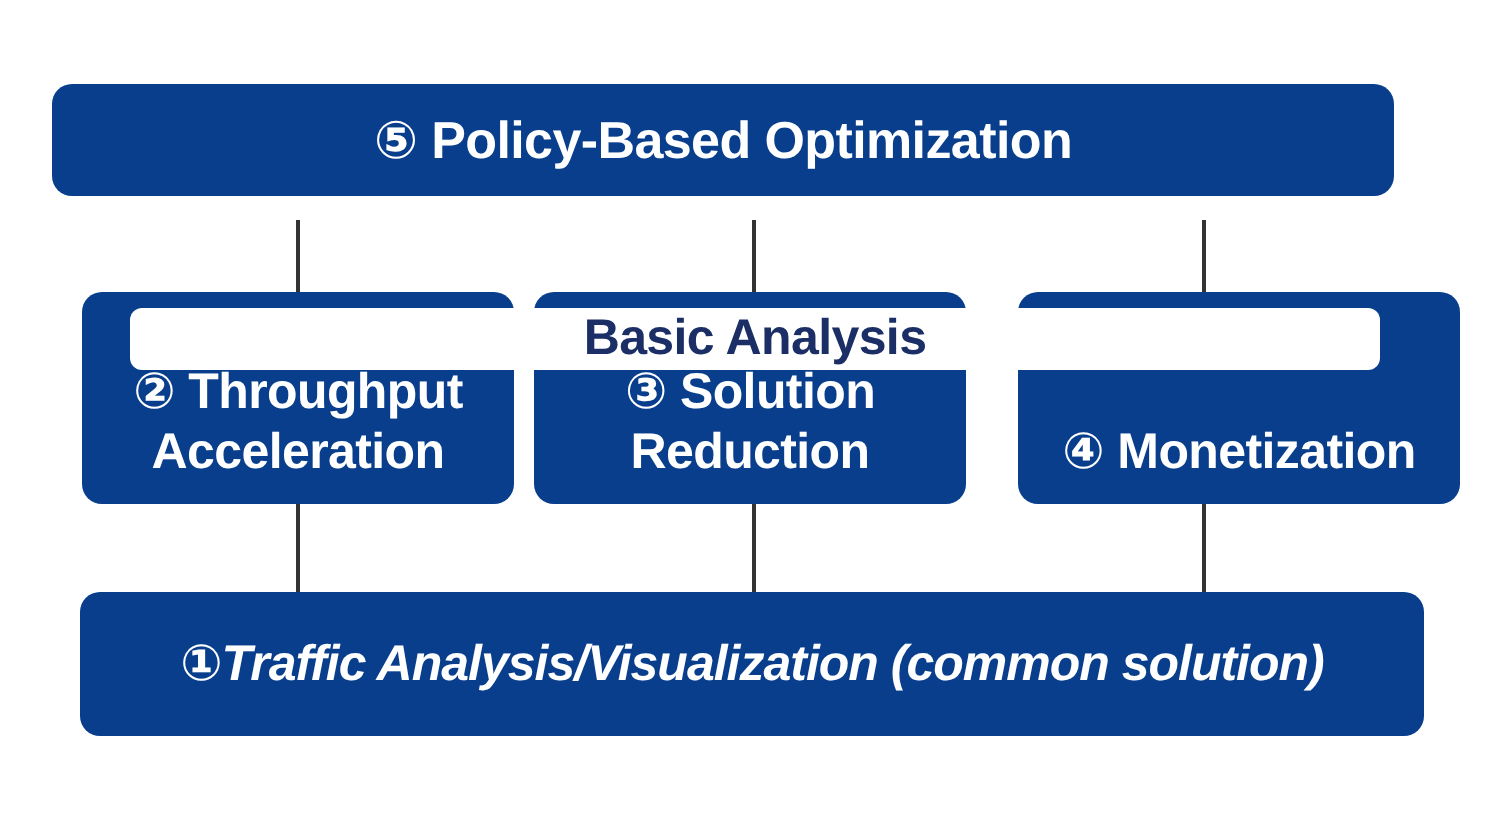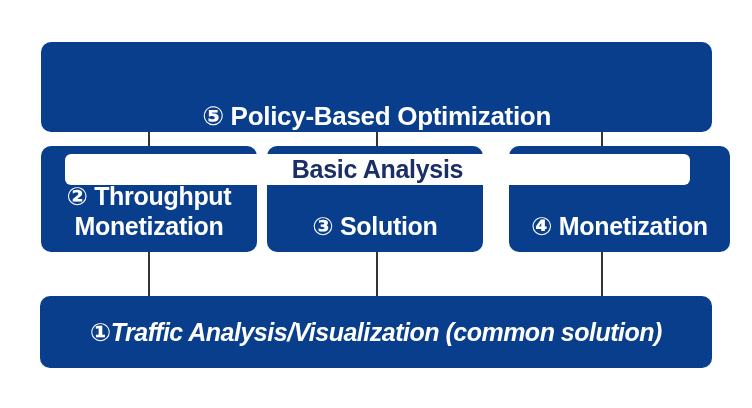--- a/index.html
+++ b/index.html
@@ -25,24 +25,24 @@
   }
   .box {
     position: absolute;
     background: var(--box-blue);
     color: var(--box-text-white);
     font-weight: bold;
     text-align: center;
     z-index: 2;
   }
   .top-box {
-    left: 41px; top: 42px;
-    width: 671px; height: 90px;
+    left: 26px; top: 42px;
+    width: 671px; height: 56px;
     border-radius: 10px;
-    display: flex; align-items: flex-end; justify-content: center;
+    display: flex; align-items: center; justify-content: center;
     font-size: 26px;
     letter-spacing: -0.3px;
   }
   .mid-box {
     top: 146px;
     height: 106px;
     border-radius: 10px;
     display: flex;
     flex-direction: column;
     justify-content: flex-end;
@@ -99,25 +99,26 @@
   <div class="box top-box">
     <span>⑤ Policy-Based Optimization</span>
   </div>
 
   <div class="connector conn-top conn-x1"></div>
   <div class="connector conn-top conn-x2"></div>
   <div class="connector conn-top conn-x3"></div>
 
   <div class="box mid-box mid-box-1">
     <span class="mid-label-line">② Throughput</span>
-    <span class="mid-label-line">Monetization</span>
+    <span class="mid-label-line">Acceleration</span>
   </div>
 
   <div class="box mid-box mid-box-2">
     <span class="mid-label-line">③ Solution</span>
+    <span class="mid-label-line">Reduction</span>
   </div>
 
   <div class="box mid-box mid-box-3">
     <span class="mid-label-line">④ Monetization</span>
 
   </div>
 
   <div class="basic-solution-bar">
     <span>Basic Analysis</span>
   </div>

